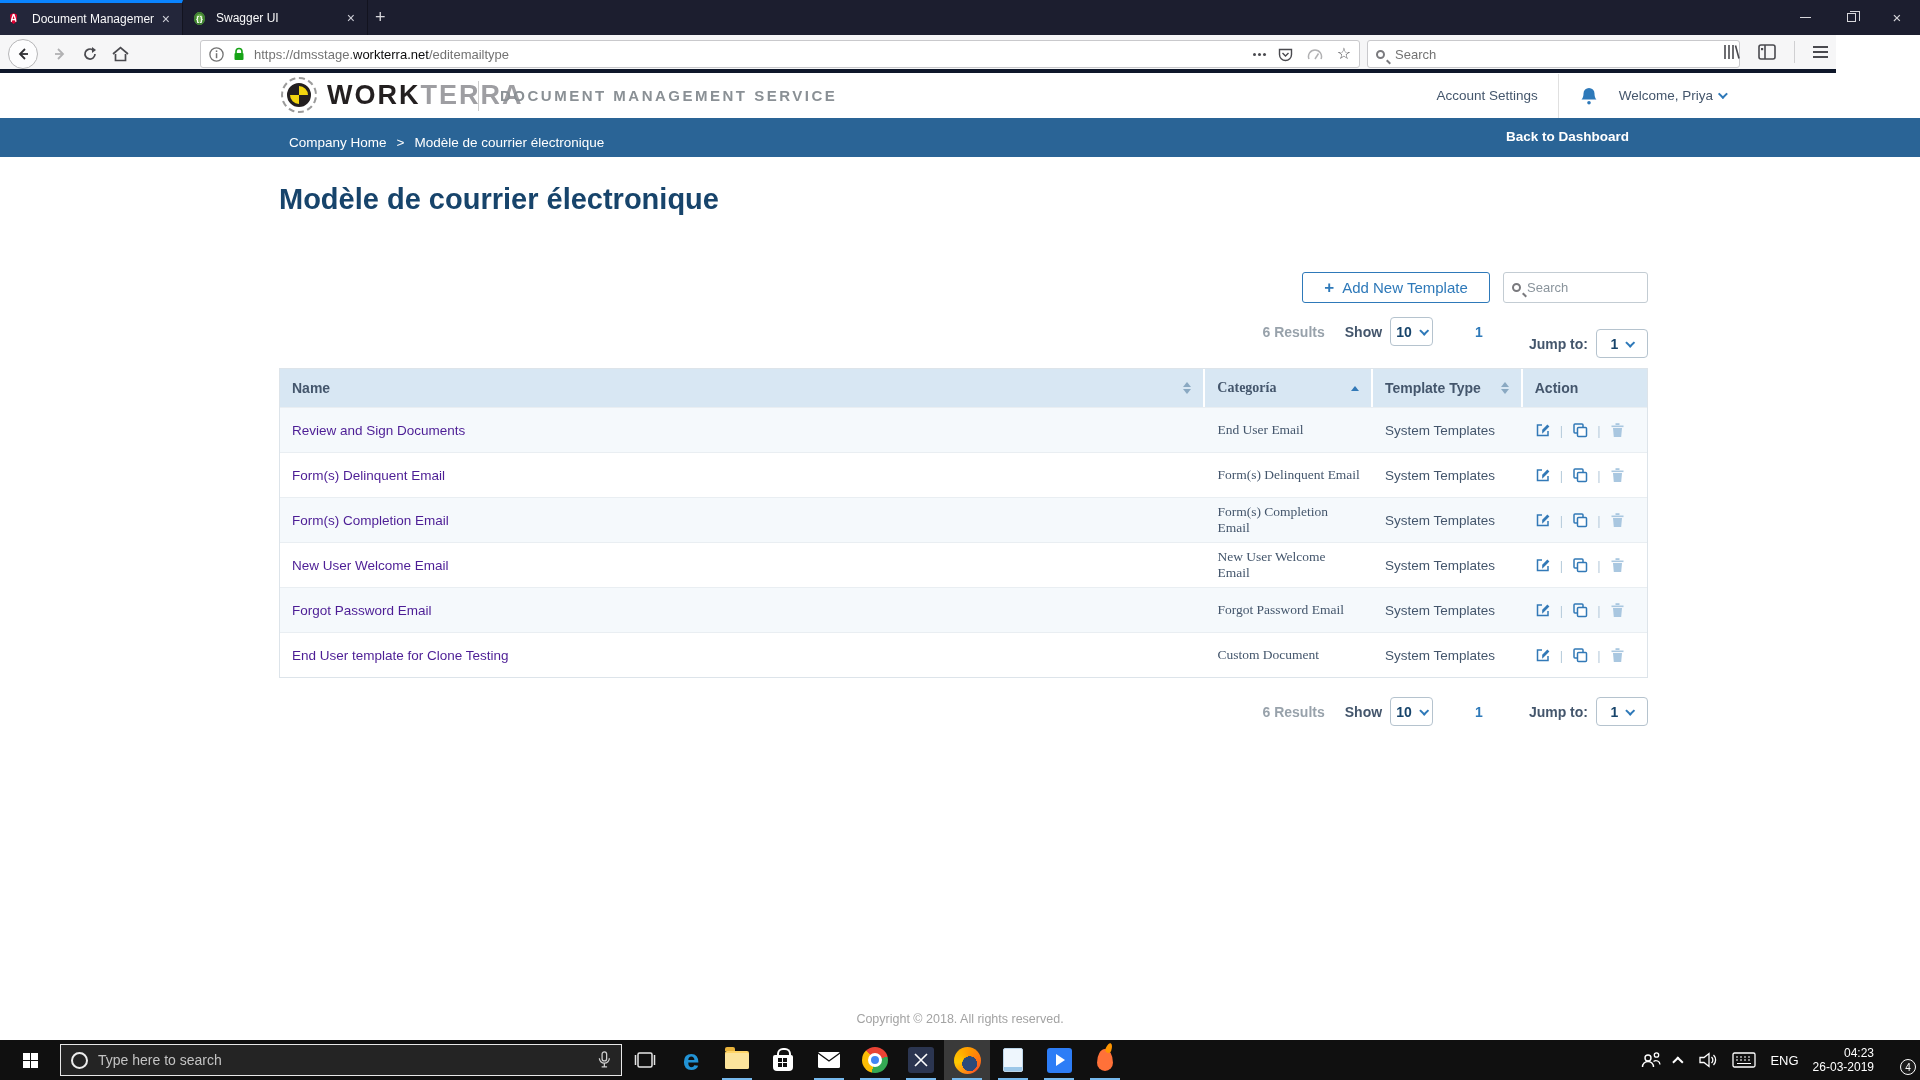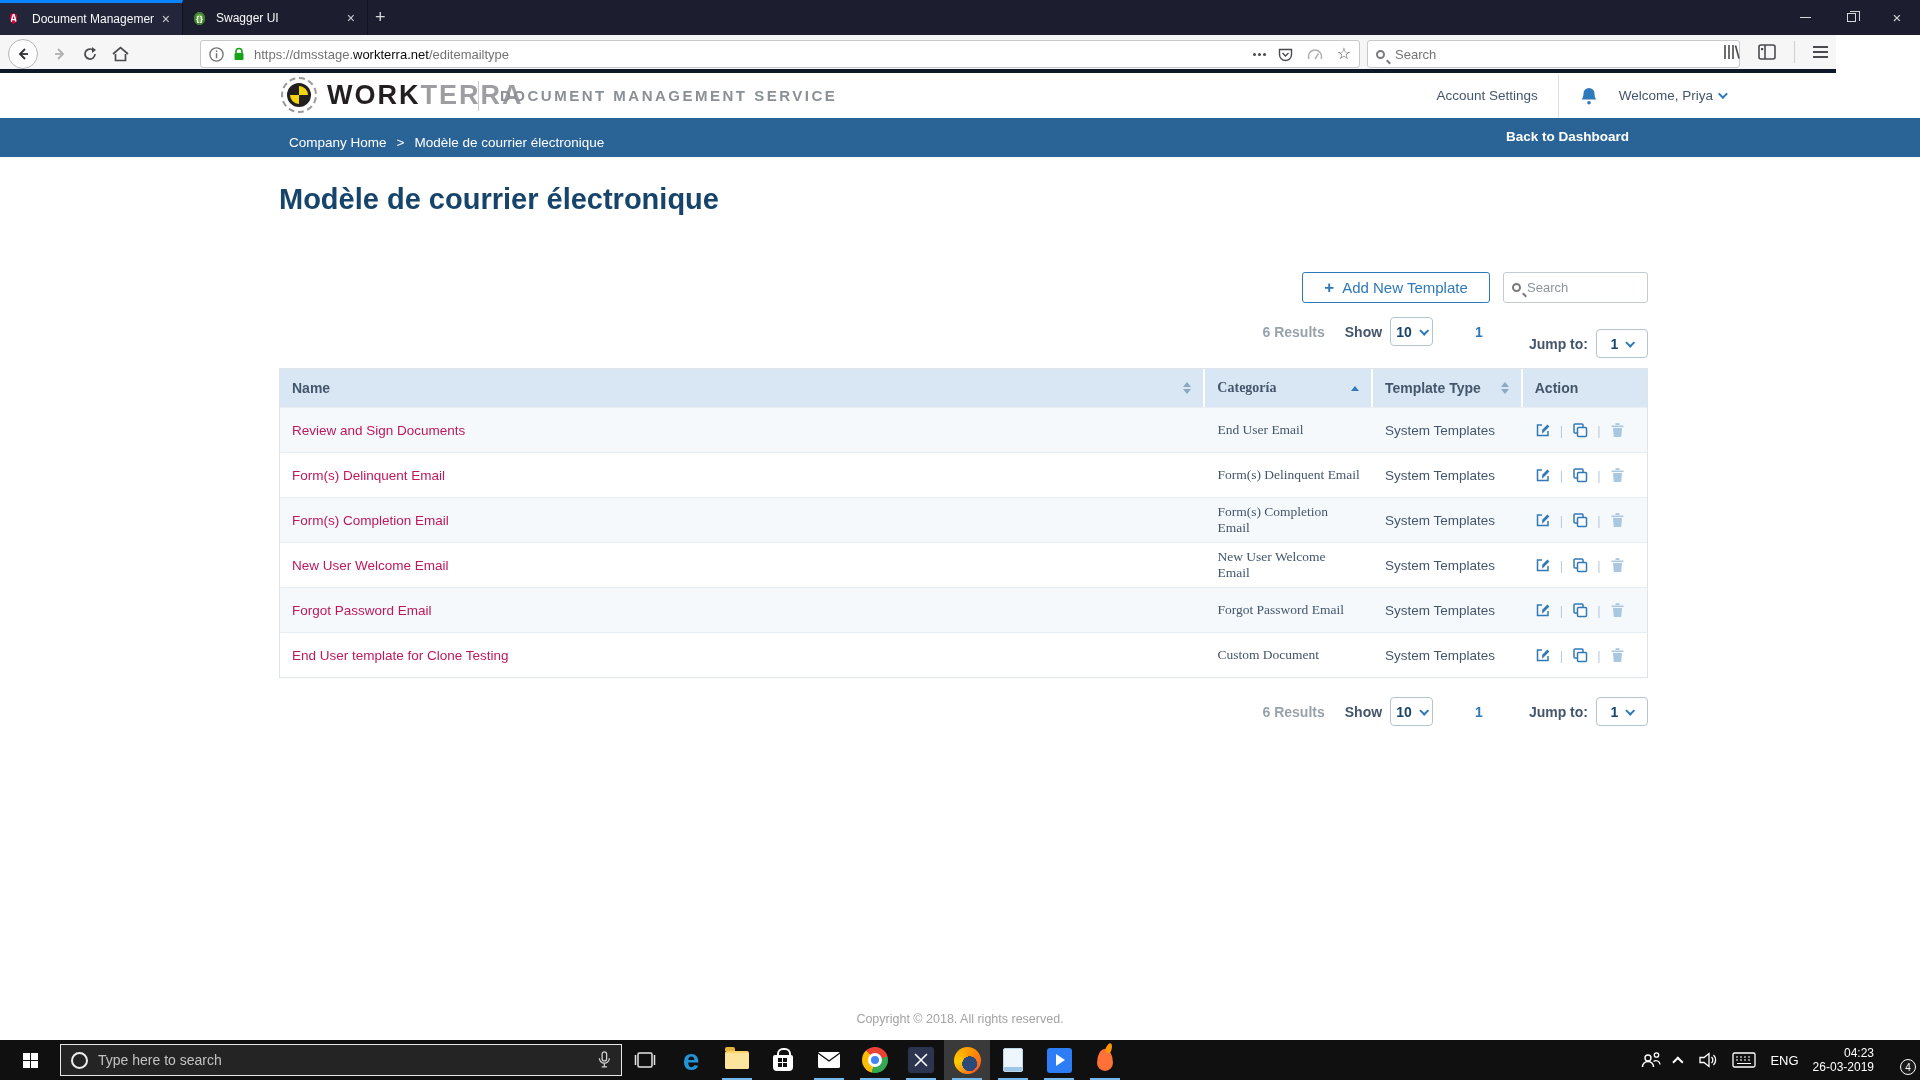--- a/index.html
+++ b/index.html
@@ -91,21 +91,21 @@
   .th:last-child { border-right:none; }
   .th .spacer { flex:1; }
   .c-name { width:941px; } .c-cat { width:170px;font-family:Liberation Serif, serif; } .c-type { width:152px; } .c-act { width:126px; }
   .sort2 { display:flex; flex-direction:column; gap:2px; }
   .tri-up { width:0; height:0; border-left:4px solid transparent; border-right:4px solid transparent; border-bottom:5px solid #8aa9c2; }
   .tri-dn { width:0; height:0; border-left:4px solid transparent; border-right:4px solid transparent; border-top:5px solid #8aa9c2; }
   .tri-up.on { border-bottom-color:#3279b7; }
   .trow { display:flex; height:45px; border-top:1px solid #e9eef2; background:#fff; }
   .trow.alt { background:#f5f9fc; }
   .td { display:flex; align-items:center; font-size:13.5px; color:#44566c; padding:0 12px; }
-  .td a { color:#be185d; text-decoration:none; }
+  .td a { color:#4c1d95; text-decoration:none; }
   .actions { gap:9px; }
   .actsep { color:#b9cddd; font-size:13px; }
   .icon-svg { display:block; }
 
   .copyright { position:absolute; left:0; top:855px; width:1920px; text-align:center; font-size:12.5px; color:#a3a3a3; }
 
   
   .taskbar { position:absolute; top:1040px; left:0; width:1920px; height:40px; background:#101010; display:flex; align-items:stretch; }
   .startbtn { width:60px; display:flex; align-items:center; justify-content:center; }
   .winlogo { width:15px; height:15px; display:grid; grid-template-columns:7px 7px; grid-template-rows:7px 7px; gap:1px; }

